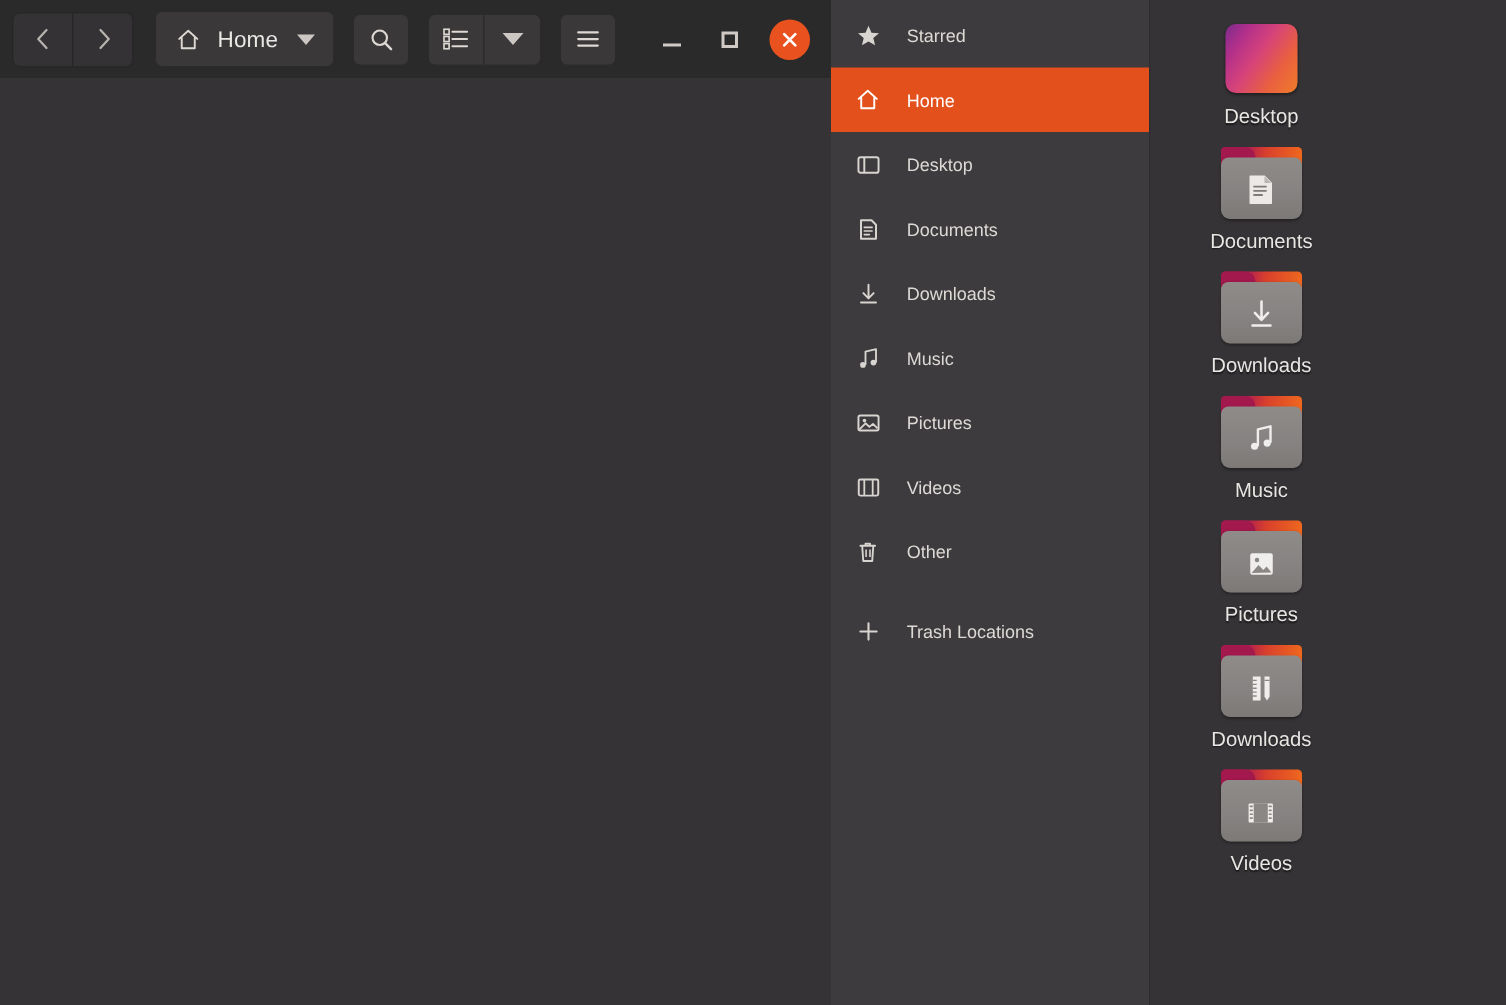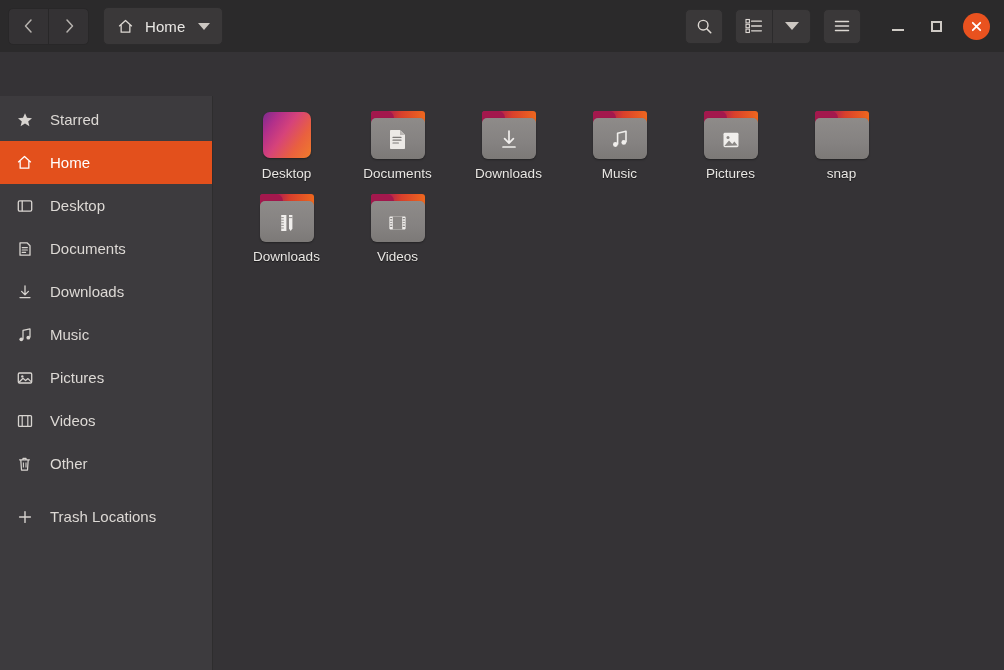--- a/index.html
+++ b/index.html
@@ -15,22 +15,20 @@
     -webkit-font-smoothing: antialiased;
   }
 
   
   .window {
     position: relative;
     width: 1004px;
     height: 670px;
     background: #353336;
     display: flex;
-    flex-direction: column;
-    gap: 44px;
   }
 
   
   .headerbar {
     height: 52px;
     min-height: 52px;
     background: #2b2a2b;
     display: flex;
     align-items: center;
     padding: 0 8px;
@@ -178,21 +176,21 @@
     padding-top: 2px;
     overflow: hidden;
   }
   .side-item {
     height: 43px;
     display: flex;
     align-items: center;
     padding-left: 16px;
     gap: 17px;
     color: #ddd9d5;
-    font-size: 15px;
+    font-size: 12px;
     cursor: default;
     box-sizing: border-box;
   }
   .side-item .sicon {
     width: 17px;
     display: flex;
     align-items: center;
     justify-content: center;
     color: #d8d4d0;
     flex: 0 0 17px;
@@ -555,29 +553,20 @@
                   <circle cx="7" cy="7.4" r="1.5" fill="#8a8785"></circle>
                   <path d="M3.4 16 L8 10.6 L11.2 14 L13.4 11.6 L16.6 15.6 Z" fill="#8a8785"></path>
                 </svg>
               </div>
             </div>
           </div>
           <div class="caption">Pictures</div>
         </div>
 
 
-        <div class="cell">
-          <div class="thumb">
-            <div class="folder">
-              <div class="tab"></div>
-              <div class="front"></div>
-            </div>
-          </div>
-          <div class="caption">snap</div>
-        </div>
 
         <div class="cell">
           <div class="thumb">
             <div class="folder">
               <div class="tab"></div>
               <div class="front"></div>
               <div class="emblem">
                 <svg width="18" height="22" viewBox="0 0 18 22">
                   <rect x="3.2" y="3" width="5.2" height="16" fill="#f0eeec"></rect>
                   <path d="M3.2 5.6 H5.8 M3.2 8.2 H5.8 M3.2 10.8 H5.8 M3.2 13.4 H5.8 M3.2 16 H5.8" stroke="#8a8785" stroke-width="0.9"></path>

